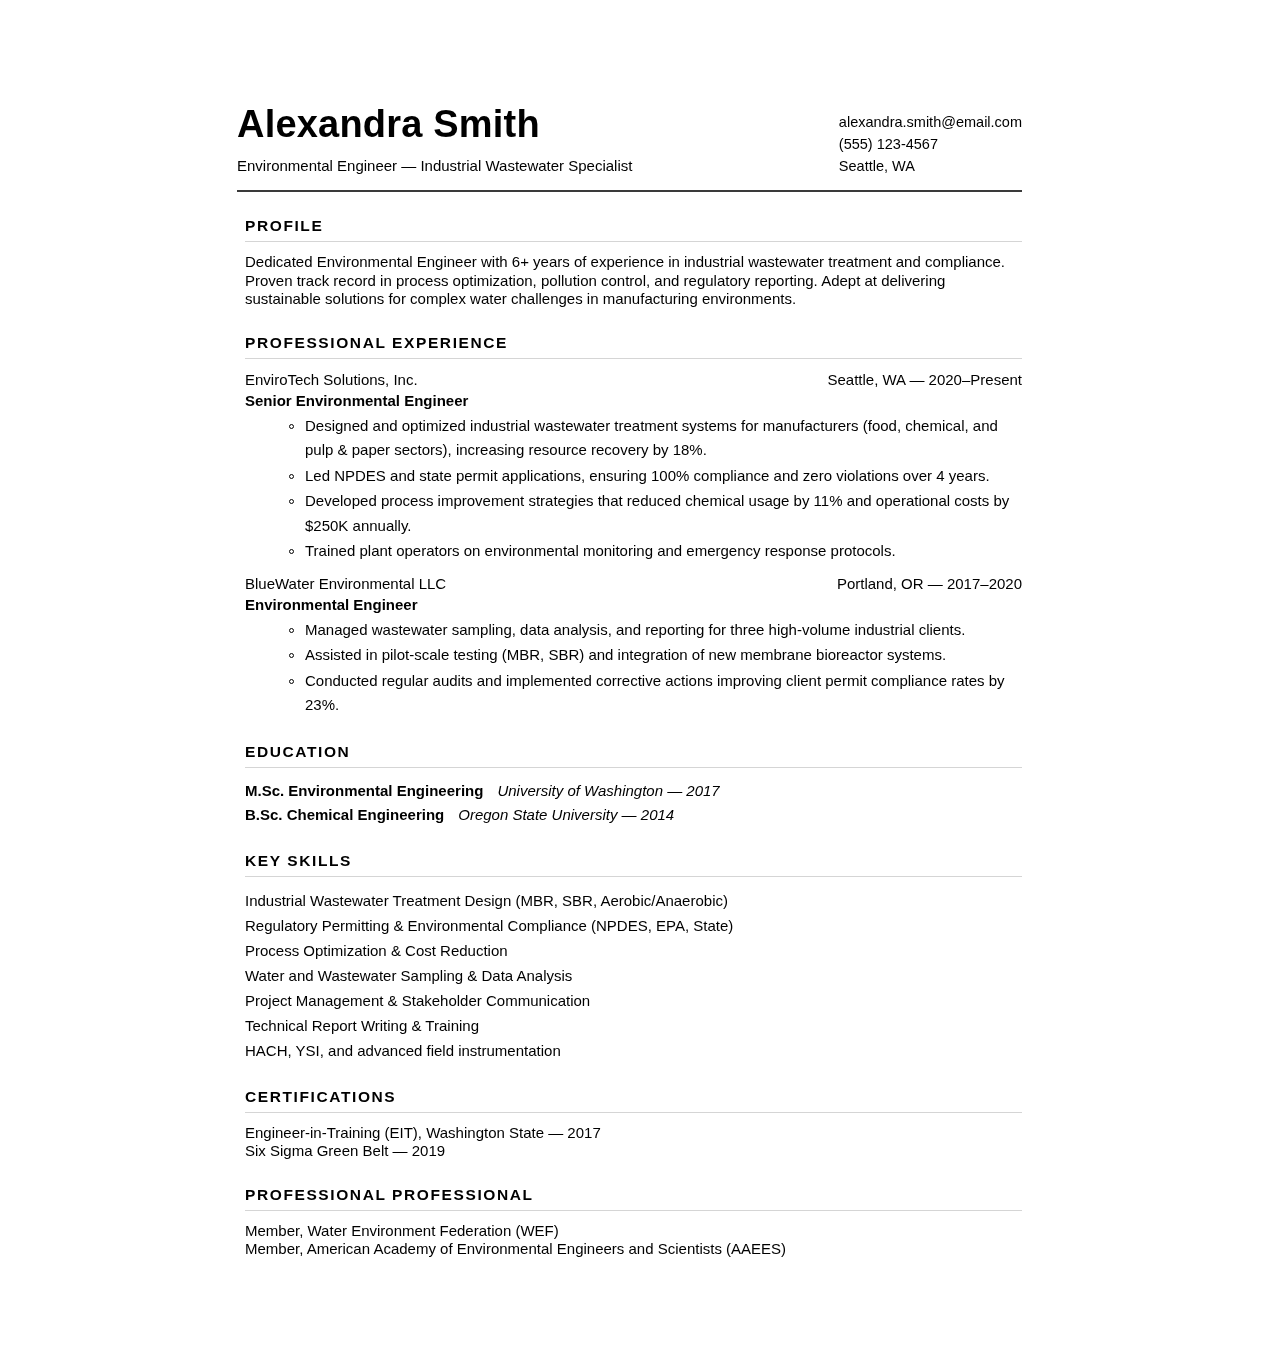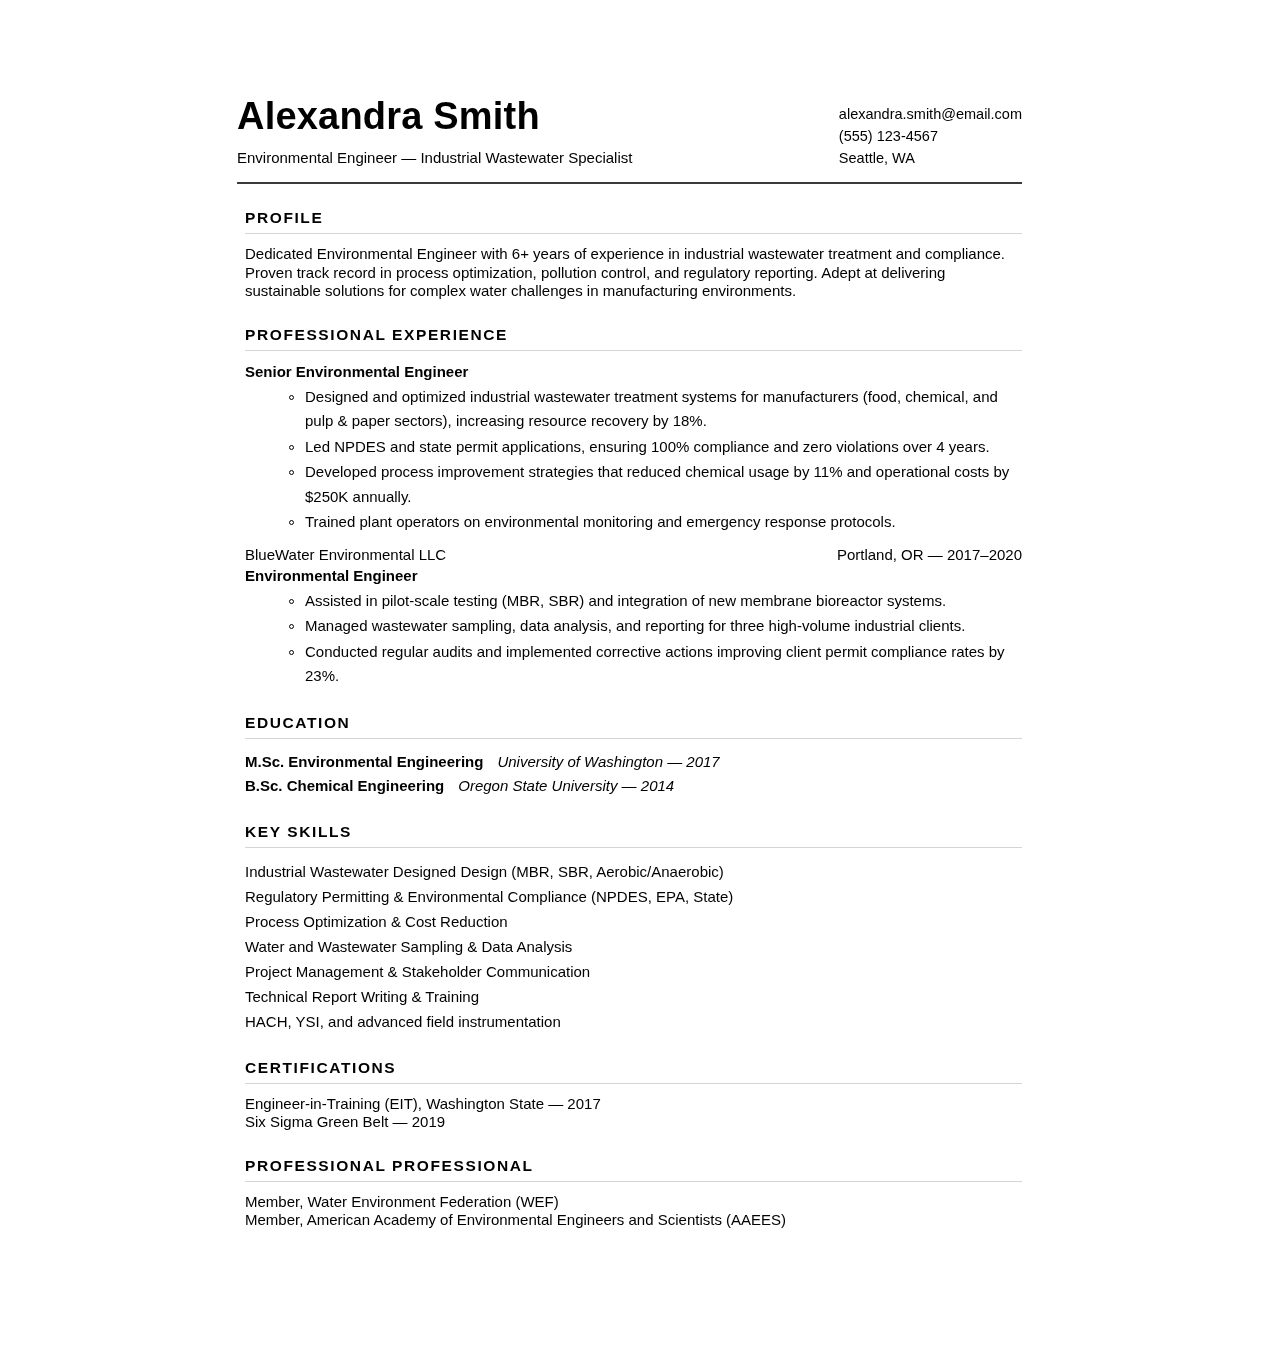--- a/index.html
+++ b/index.html
@@ -15,21 +15,21 @@
   .page {
     width: 1263px;
     min-height: 1361px;
     background: #ffffff;
     position: relative;
     box-sizing: border-box;
   }
   .sheet {
     position: absolute;
     left: 237px;
-    top: 0;
+    top: 8px;
     width: 785px;
   }
 
   
   .header {
     padding-top: 94px;
     display: flex;
     align-items: flex-start;
     justify-content: space-between;
   }
@@ -202,59 +202,63 @@
       <h2 class="section-title">PROFILE</h2>
       <div class="section-rule"></div>
       <p class="body-text">Dedicated Environmental Engineer with 6+ years of experience in industrial wastewater treatment and compliance. Proven track record in process optimization, pollution control, and regulatory reporting. Adept at delivering sustainable solutions for complex water challenges in manufacturing environments.</p>
     </div>
 
     <div class="section">
       <h2 class="section-title">PROFESSIONAL EXPERIENCE</h2>
       <div class="section-rule"></div>
 
       <div class="job">
+        <div class="job-head">
+          <div class="job-company">EnviroTech Solutions, Inc.</div>
+          <div class="job-meta">Seattle, WA — 2020–Present</div>
+        </div>
         <div class="job-title">Senior Environmental Engineer</div>
         <ul class="bullets">
           <li>Designed and optimized industrial wastewater treatment systems for manufacturers (food, chemical, and pulp &amp; paper sectors), increasing resource recovery by 18%.</li>
           <li>Led NPDES and state permit applications, ensuring 100% compliance and zero violations over 4 years.</li>
           <li>Developed process improvement strategies that reduced chemical usage by 11% and operational costs by $250K annually.</li>
           <li>Trained plant operators on environmental monitoring and emergency response protocols.</li>
         </ul>
       </div>
 
       <div class="job">
         <div class="job-head">
           <div class="job-company">BlueWater Environmental LLC</div>
           <div class="job-meta">Portland, OR — 2017–2020</div>
         </div>
         <div class="job-title">Environmental Engineer</div>
         <ul class="bullets">
+          <li>Managed wastewater sampling, data analysis, and reporting for three high-volume industrial clients.</li>
           <li>Assisted in pilot-scale testing (MBR, SBR) and integration of new membrane bioreactor systems.</li>
-          <li>Managed wastewater sampling, data analysis, and reporting for three high-volume industrial clients.</li>
           <li>Conducted regular audits and implemented corrective actions improving client permit compliance rates by 23%.</li>
         </ul>
       </div>
     </div>
 
     <div class="section">
       <h2 class="section-title">EDUCATION</h2>
       <div class="section-rule"></div>
       <div class="edu-row">
         <span class="edu-degree">M.Sc. Environmental Engineering</span><span class="edu-school">University of Washington — 2017</span>
       </div>
       <div class="edu-row">
         <span class="edu-degree">B.Sc. Chemical Engineering</span><span class="edu-school">Oregon State University — 2014</span>
       </div>
     </div>
 
     <div class="section">
       <h2 class="section-title">KEY SKILLS</h2>
       <div class="section-rule"></div>
       <ul class="skills">
-        <li>Industrial Wastewater Designed Design (MBR, SBR, Aerobic/Anaerobic)</li>
+        <li>Industrial Wastewater Treatment Design (MBR, SBR, Aerobic/Anaerobic)</li>
         <li>Regulatory Permitting &amp; Environmental Compliance (NPDES, EPA, State)</li>
         <li>Process Optimization &amp; Cost Reduction</li>
         <li>Water and Wastewater Sampling &amp; Data Analysis</li>
         <li>Project Management &amp; Stakeholder Communication</li>
         <li>Technical Report Writing &amp; Training</li>
         <li>HACH, YSI, and advanced field instrumentation</li>
       </ul>
     </div>
 
     <div class="section">

